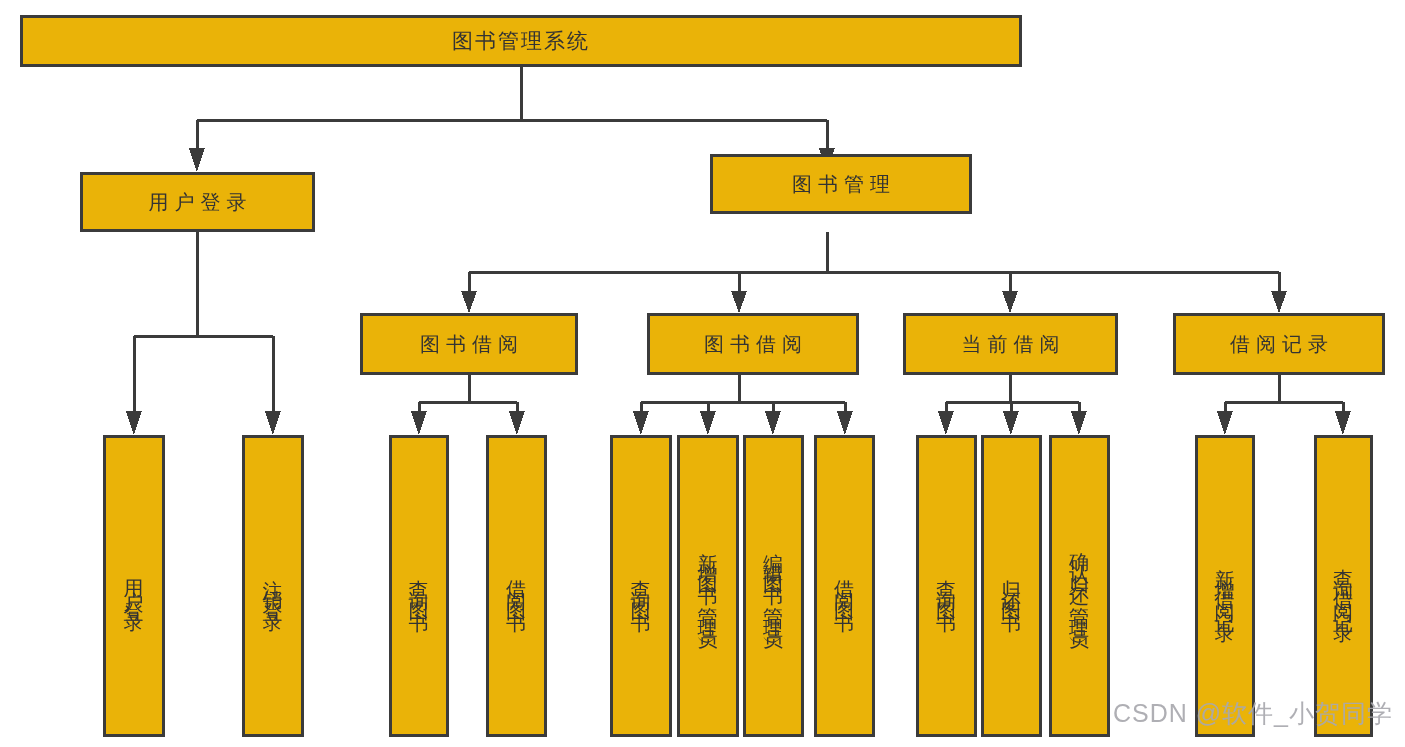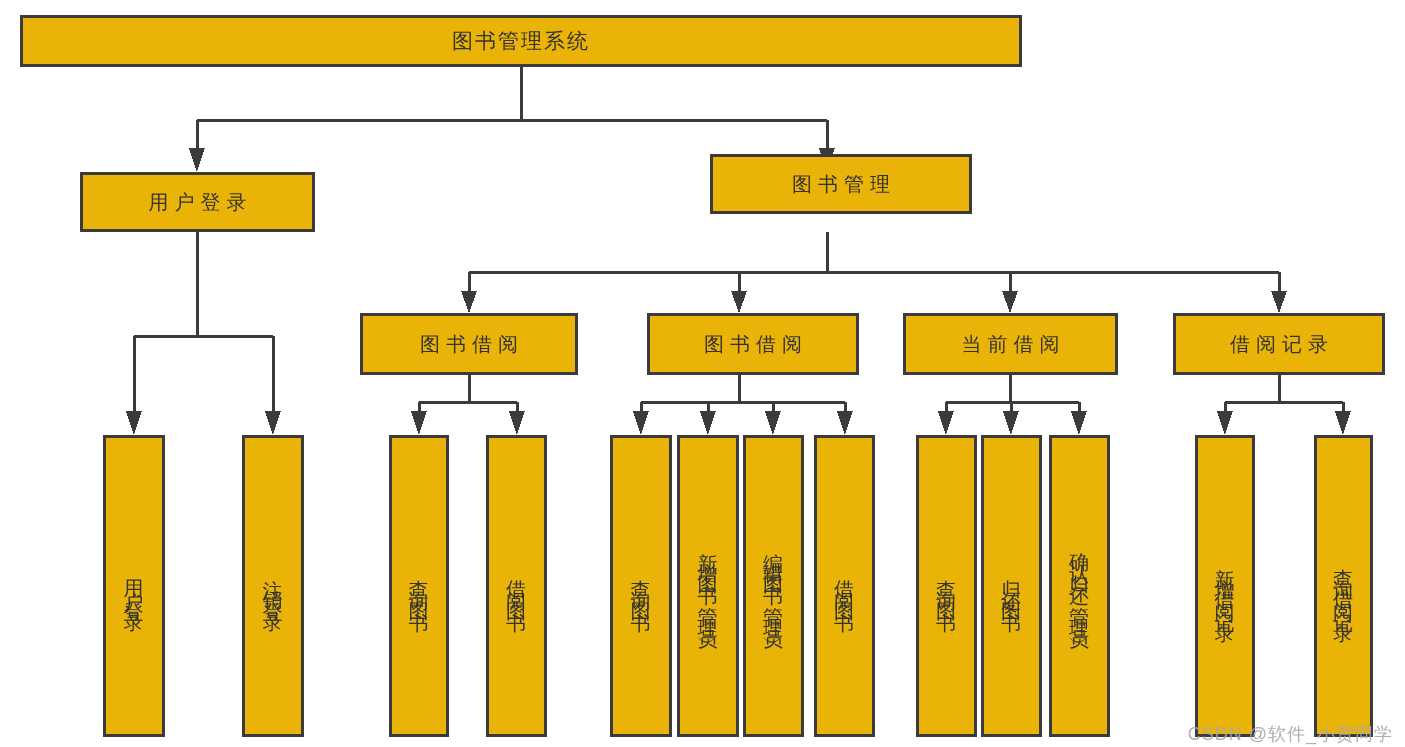--- a/index.html
+++ b/index.html
@@ -47,22 +47,22 @@
     text-orientation: mixed;
     font-size: 20px;
     letter-spacing: 11px;
     line-height: 1;
     top: 435px;
     height: 302px;
   }
   #watermark {
     position: absolute;
     right: 12px;
-    bottom: 1px;
-    font-size: 18px;
+    bottom: 17px;
+    font-size: 25px;
     color: rgba(168, 168, 174, 0.92);
     letter-spacing: 1px;
     z-index: 5;
     white-space: nowrap;
     margin-left: 40px;
   }
 </style>
 </head>
 <body>
 

